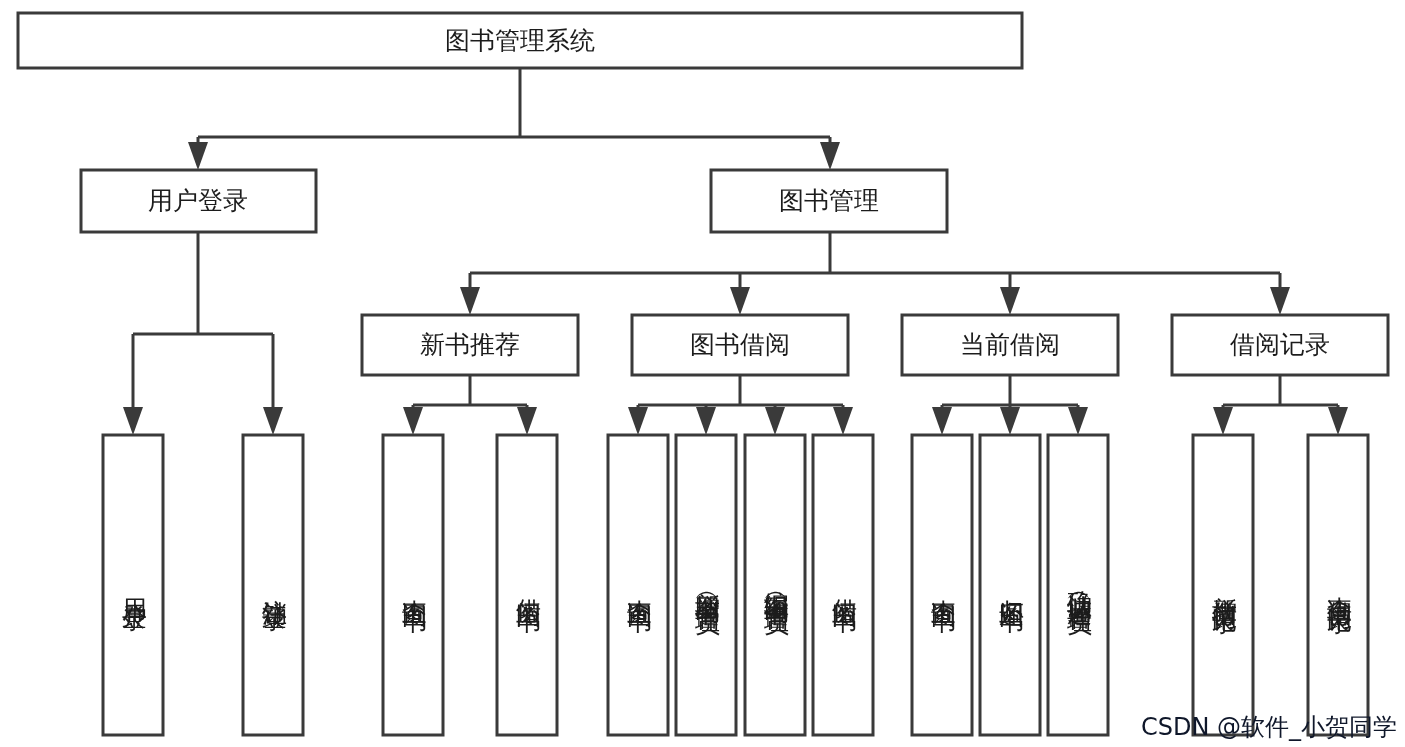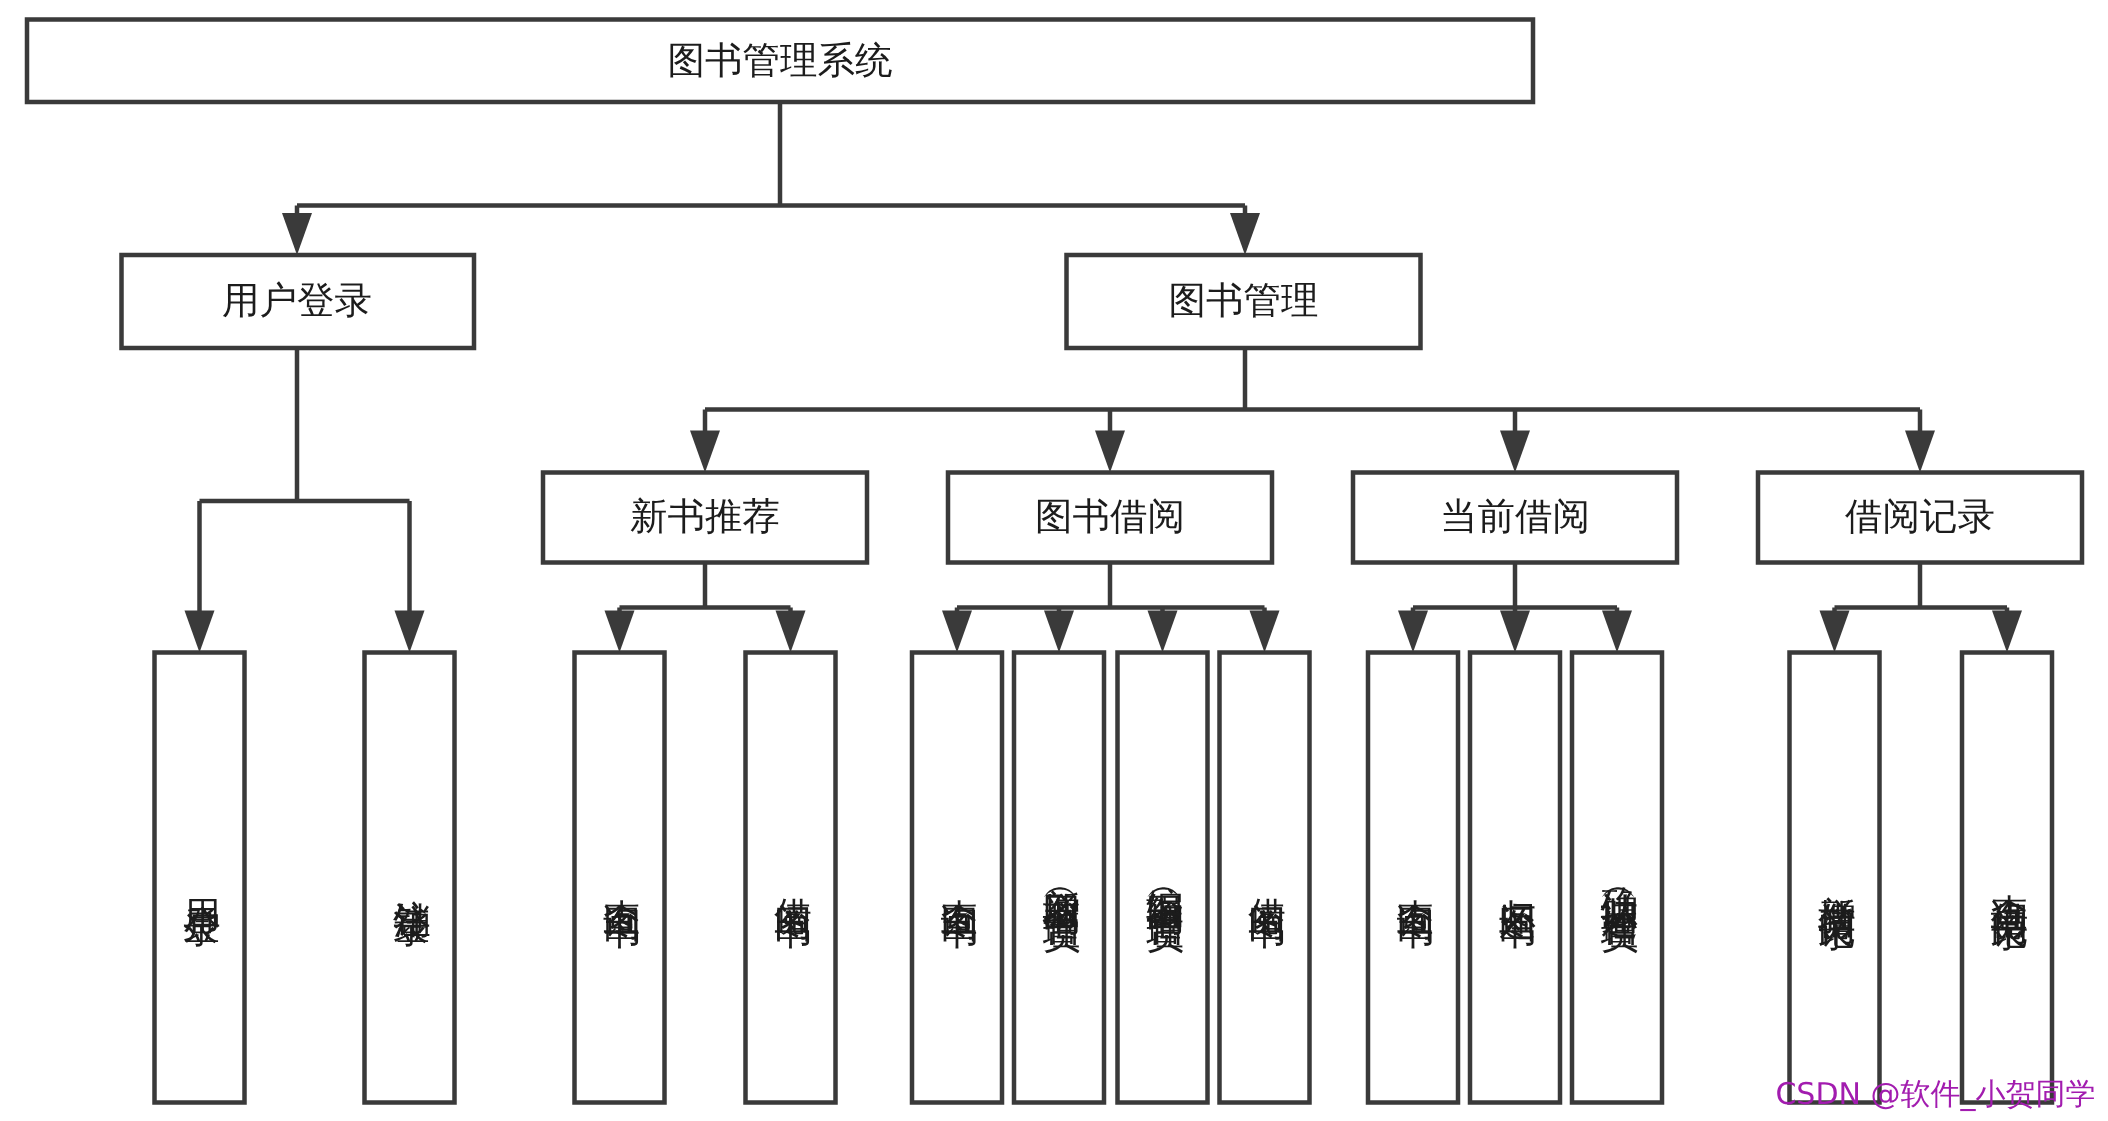--- a/index.html
+++ b/index.html
@@ -56,22 +56,22 @@
     text-orientation: upright;
     letter-spacing: 3px;
     dominant-baseline: middle;
     text-anchor: middle;
   }
   .watermark {
     position: absolute;
     right: 8px;
     bottom: 4px;
     font-family: "DejaVu Sans", "Liberation Sans", sans-serif;
-    font-size: 20px;
-    color: #a21caf;
+    font-size: 24px;
+    color: #0f172a;
     white-space: nowrap;
     user-select: none;
   }
 </style>
 </head>
 <body>
 
 <div id="diagram-root">
 
   <svg class="diagram-canvas" viewBox="0 0 1405 747" xmlns="http://www.w3.org/2000/svg">

